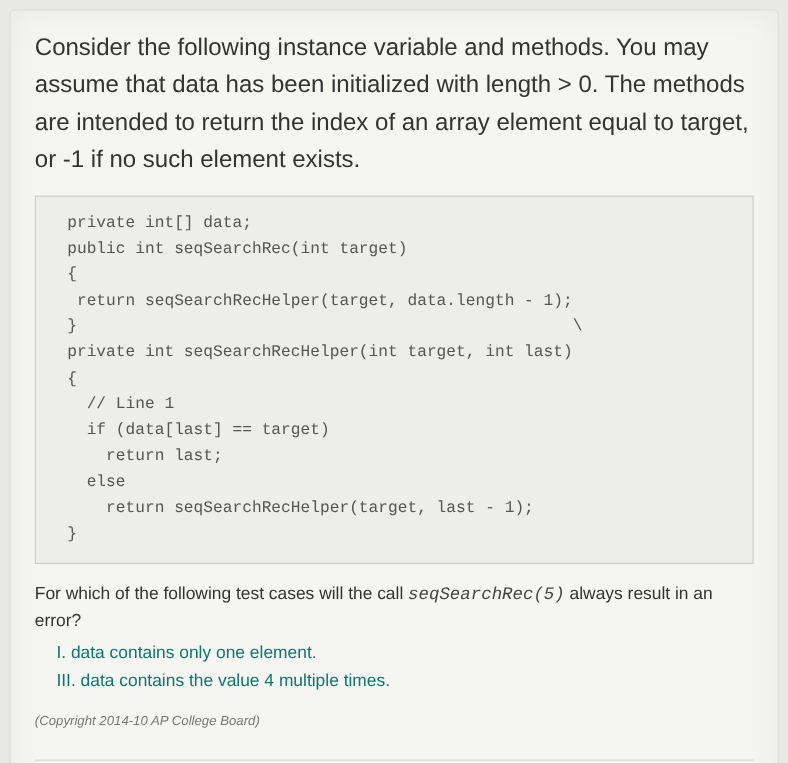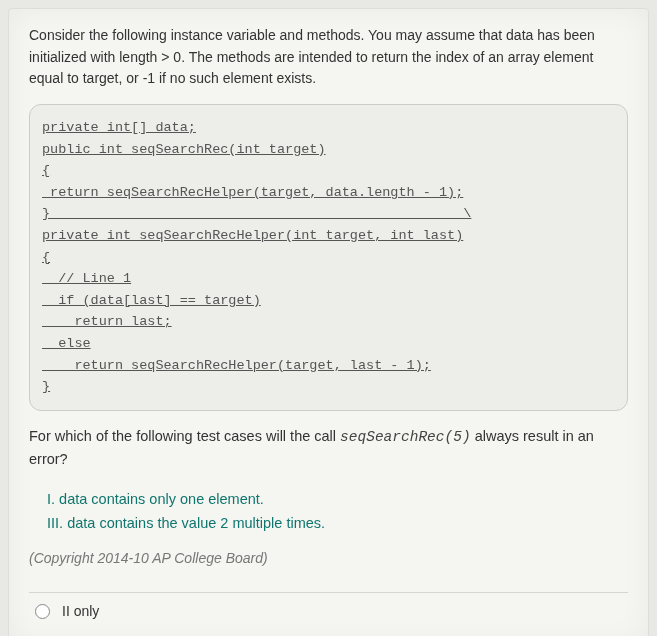--- a/index.html
+++ b/index.html
@@ -15,59 +15,58 @@
       color: #222;
     }
     .card {
       background: #f5f5f2;
       border: 1px solid #ddd;
       border-radius: 4px;
       padding: 16px 20px;
       box-shadow: inset 0 0 30px rgba(0,0,0,0.05);
     }
     .question-intro {
-      font-size: 14px;
+      font-size: 20px;
       line-height: 1.55;
       margin-bottom: 14px;
       color: #333;
     }
     .code-block {
       background: #ededea;
       border: 1px solid #ccc;
-      border-radius: 12px;
-      padding: 12px 12px;
+      border-radius: 0;
+      padding: 12px 26px;
       font-family: 'Courier New', Courier, monospace;
       font-size: 13.5px;
       line-height: 1.6;
       color: #555;
       white-space: pre;
       margin-bottom: 14px;
       overflow-x: auto;
-      text-decoration: underline;
     }
     .question-text {
       font-size: 14.5px;
       line-height: 1.55;
-      margin-bottom: 16px;
+      margin-bottom: 2px;
       color: #333;
     }
     .question-text .mono {
       font-family: 'Courier New', Courier, monospace;
       font-style: italic;
       color: #444;
     }
     .statements {
       margin-left: 18px;
       margin-bottom: 14px;
       font-size: 14.5px;
       line-height: 1.7;
       color: #0f766e;
     }
     .copyright {
-      font-size: 14px;
+      font-size: 11px;
       font-style: italic;
       color: #777;
       margin-bottom: 26px;
     }
     .options {
       display: flex;
       flex-direction: column;
     }
     .option-row {
       display: flex;
@@ -108,21 +107,21 @@
   else
     return seqSearchRecHelper(target, last - 1);
 }</div>
 
   <p class="question-text">
     <span>For which of the following test cases will the call </span><span class="mono">seqSearchRec(5)</span><span> always result in an error?</span>
   </p>
 
   <div class="statements">
     <div>I. data contains only one element.</div>
-    <div>III. data contains the value 2 multiple times.</div>
+    <div>III. data contains the value 4 multiple times.</div>
   </div>
 
   <div class="copyright">(Copyright 2014-10 AP College Board)</div>
 
   <div class="options">
     <label class="option-row">
       <span class="radio"></span>
       <span>II only</span>
     </label>
 

